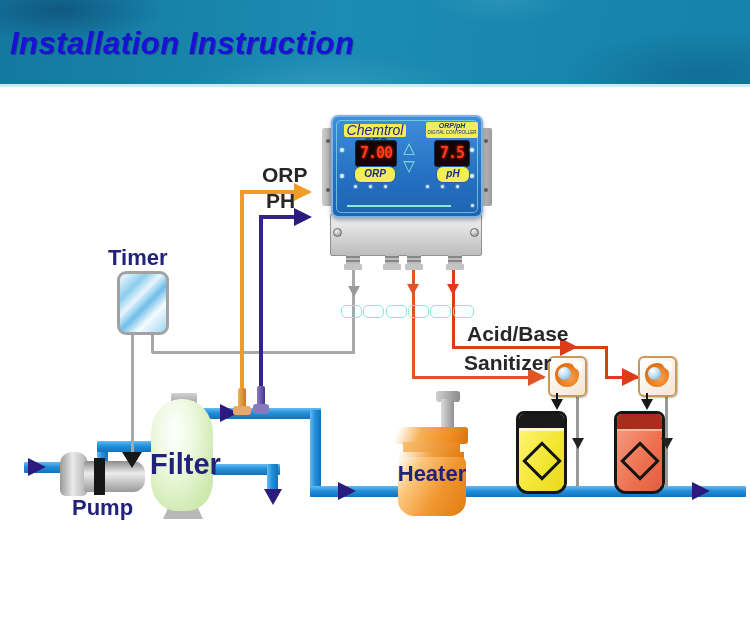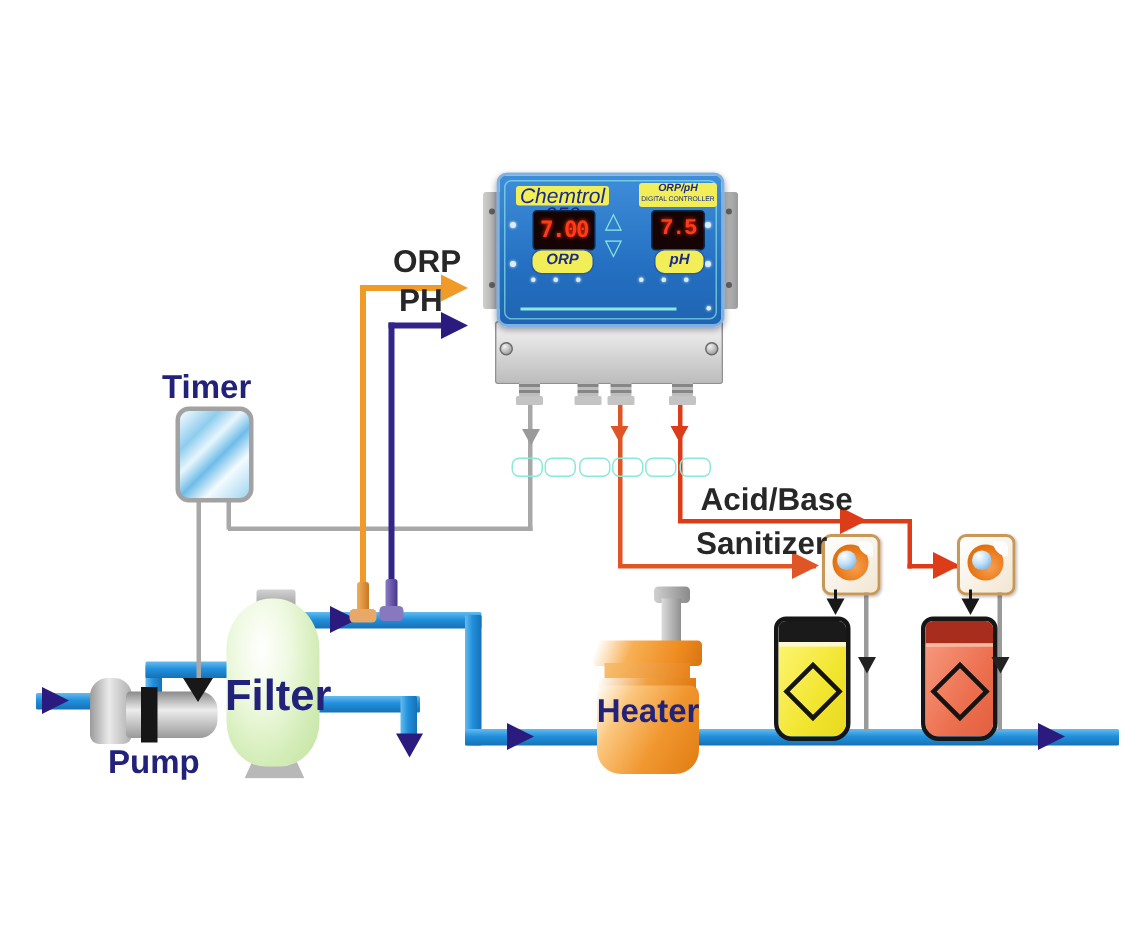--- a/index.html
+++ b/index.html
@@ -78,20 +78,23 @@
     background:radial-gradient(circle at 35% 28%,#ffffff,#bfe0f8 45%,#5f9fd8);}
   .tank{width:45px;height:77px;top:411px;border:3px solid #161616;border-radius:8px 8px 12px 12px;
     overflow:hidden;z-index:3;display:flex;flex-direction:column;}
   .diamond{width:22px;height:22px;border:3px solid #141414;transform:rotate(45deg);}
 </style>
 </head>
 <body>
 
 <div class="page">
 
+  <div class="abs header">
+    <div class="abs title">Installation Instruction</div>
+  </div>
 
 
   <div class="abs pipe" style="left:24px;top:462px;width:50px;height:11px;"></div>
   <div class="abs pipe-v" style="left:97px;top:443px;width:11px;height:26px;"></div>
   <div class="abs pipe" style="left:97px;top:441px;width:61px;height:11px;"></div>
   <div class="abs pipe" style="left:196px;top:408px;width:125px;height:11px;"></div>
   <div class="abs pipe-v" style="left:310px;top:410px;width:11px;height:87px;"></div>
   <div class="abs pipe" style="left:310px;top:486px;width:436px;height:11px;"></div>
   <div class="abs pipe" style="left:205px;top:464px;width:75px;height:11px;"></div>
   <div class="abs pipe-v" style="left:267px;top:464px;width:11px;height:28px;"></div>
@@ -150,21 +153,21 @@
       <span>Chemtrol</span>
       <span>250</span>
     </div>
     <div class="abs ylabel" style="left:93px;top:5px;width:52px;height:16px;">
       <div style="font-size:7px;font-weight:bold;font-style:italic;line-height:8px;">ORP/pH</div>
       <div style="font-size:4.5px;line-height:6px;">DIGITAL CONTROLLER</div>
     </div>
     <div class="abs" style="left:140px;top:7px;width:5px;height:5px;border-radius:50%;background:#e02010;"></div>
 
     <div class="abs disp" style="left:22px;top:23px;width:40px;height:25px;">7.00</div>
-    <div class="abs disp" style="left:101px;top:23px;width:34px;height:25px;font-family:Liberation Mono, monospace;">7.5</div>
+    <div class="abs disp" style="left:101px;top:23px;width:34px;height:25px;">7.5</div>
 
     <div class="abs tri" style="left:67px;top:23px;">△</div>
     <div class="abs tri" style="left:67px;top:41px;">▽</div>
 
     <div class="abs led" style="left:7px;top:31px;width:4px;height:4px;"></div>
     <div class="abs led" style="left:7px;top:57px;width:4px;height:4px;"></div>
     <div class="abs led" style="left:137px;top:31px;width:4px;height:4px;"></div>
     <div class="abs led" style="left:137px;top:57px;width:4px;height:4px;"></div>
 
     <div class="abs ylabel" style="left:21px;top:49px;width:40px;height:15px;font-size:10px;font-weight:bold;font-style:italic;line-height:14px;border:1px solid #2a5aaa;border-radius:7px;">ORP</div>

